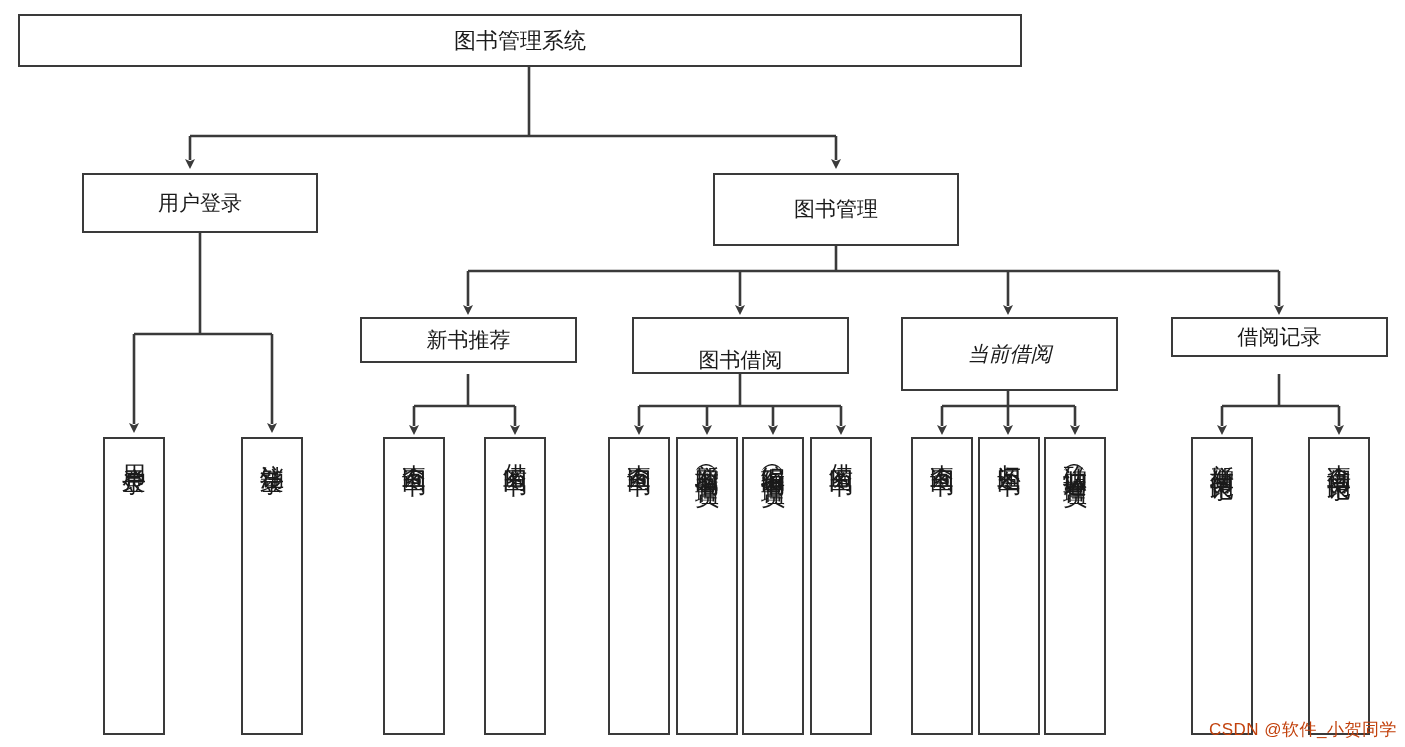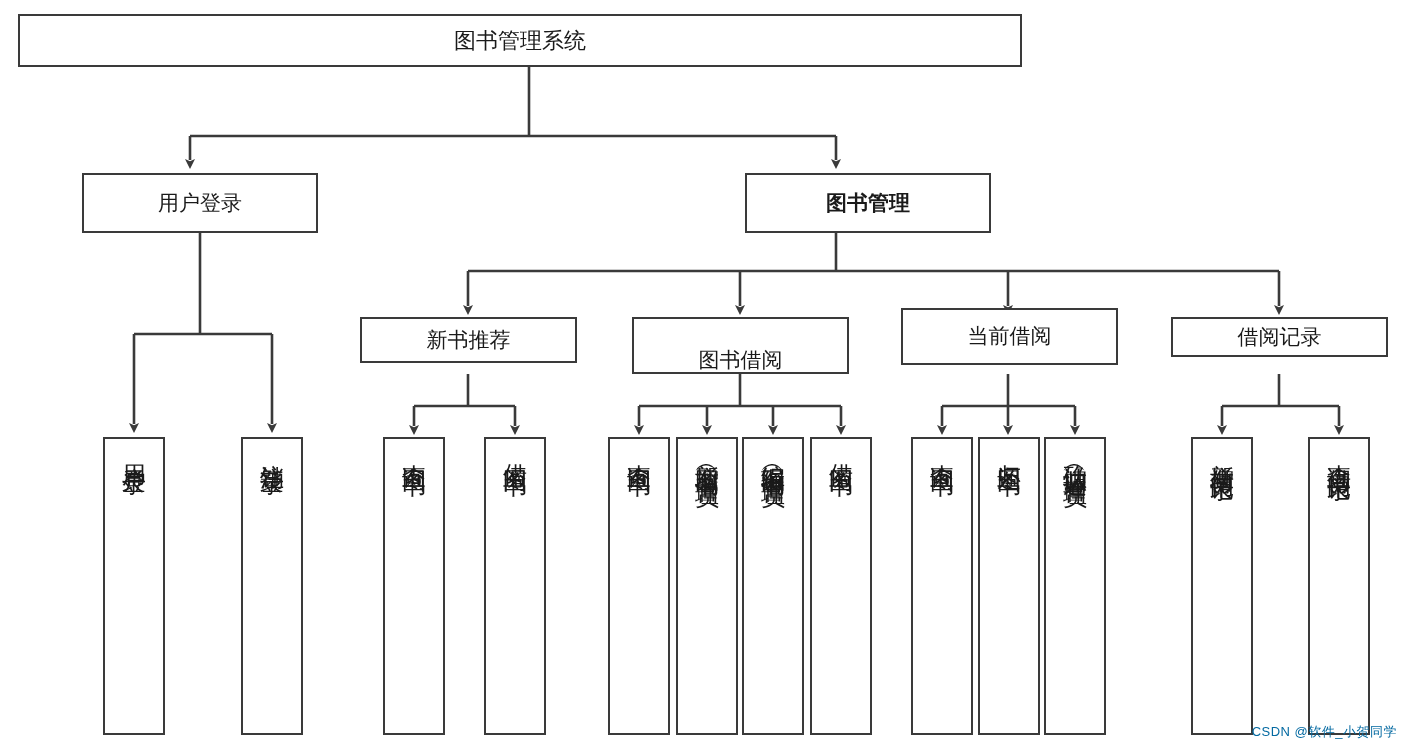--- a/index.html
+++ b/index.html
@@ -57,22 +57,22 @@
     text-orientation: upright;
     font-size: 24px;
     letter-spacing: 3px;
     line-height: 1;
     white-space: nowrap;
   }
   .watermark {
     position: absolute;
     right: 8px;
     bottom: 6px;
-    font-size: 13px;
-    color: #0369a1;
+    font-size: 17px;
+    color: #c2410c;
     letter-spacing: 0.5px;
     white-space: nowrap;
   }
 </style>
 </head>
 <body>
 
 <div id="canvas">
 
   <svg id="wires" viewBox="0 0 1405 747">
@@ -125,31 +125,31 @@
     </g>
   </svg>
 
   <div class="node root horiz" style="left:18px; top:14px; width:1004px; height:53px;">
     <span class="label">图书管理系统</span>
   </div>
 
   <div class="node horiz" style="left:82px; top:173px; width:236px; height:60px;">
     <span class="label">用户登录</span>
   </div>
-  <div class="node horiz" style="left:745px; top:173px; width:246px; height:60px;font-weight:bold;">
+  <div class="node horiz" style="left:713px; top:173px; width:246px; height:73px;">
     <span class="label">图书管理</span>
   </div>
 
   <div class="node horiz" style="left:360px; top:317px; width:217px; height:46px;">
     <span class="label">新书推荐</span>
   </div>
   <div class="node horiz" style="left:632px; top:317px; width:217px; height:57px;align-items:flex-end;">
     <span class="label">图书借阅</span>
   </div>
-  <div class="node horiz" style="left:901px; top:308px; width:217px; height:57px;">
+  <div class="node horiz" style="left:901px; top:317px; width:217px; height:74px;font-style:italic;">
     <span class="label">当前借阅</span>
   </div>
   <div class="node horiz" style="left:1171px; top:317px; width:217px; height:40px;">
     <span class="label">借阅记录</span>
   </div>
 
   <div class="node vert" style="left:103px; top:437px; width:62px; height:298px;">
     <span class="label">用户登录</span>
   </div>
   <div class="node vert" style="left:241px; top:437px; width:62px; height:298px;">

